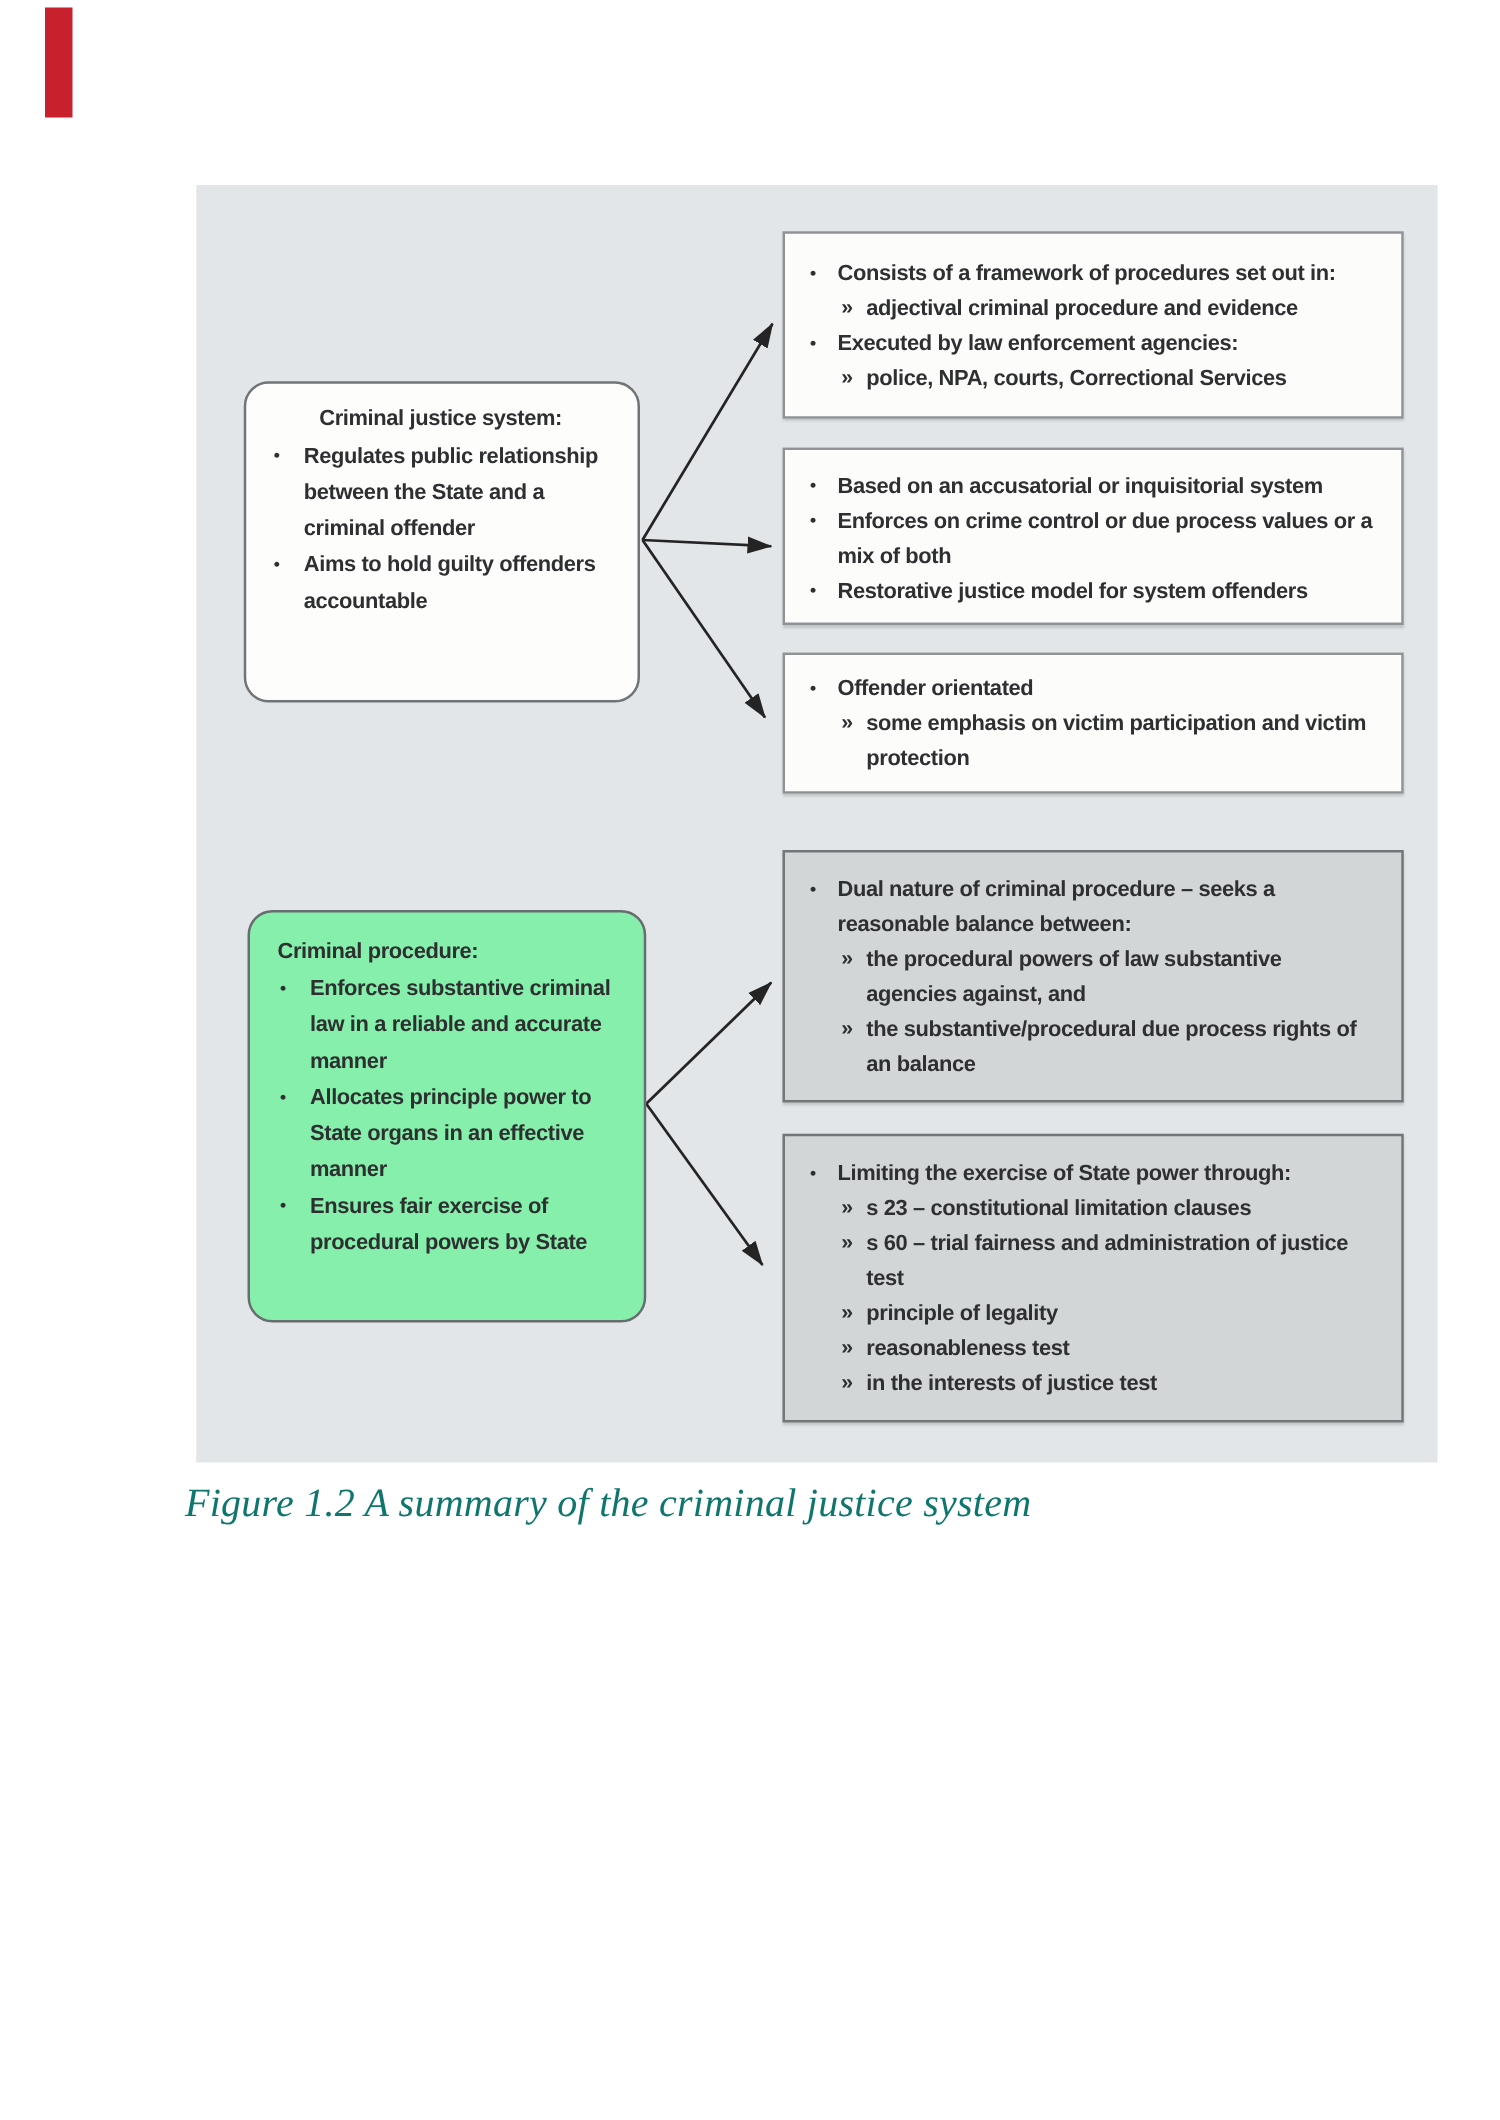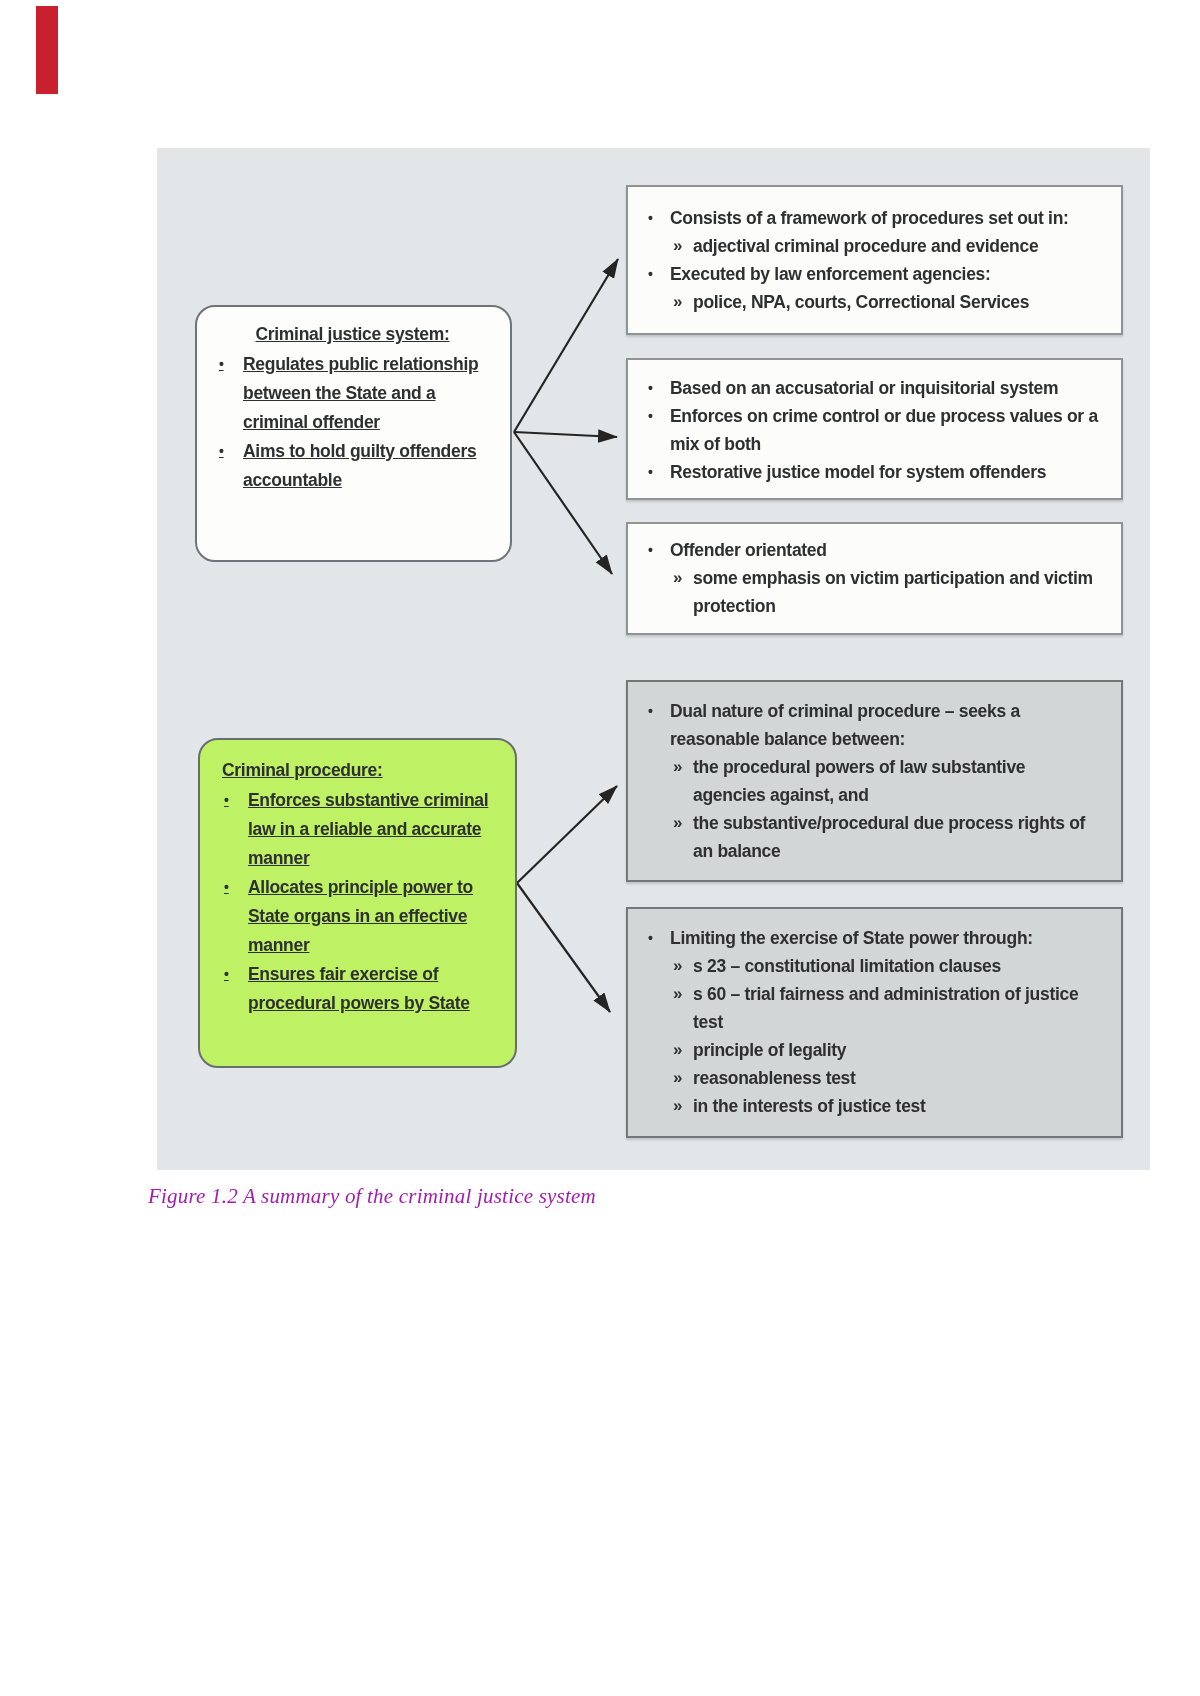--- a/index.html
+++ b/index.html
@@ -22,26 +22,26 @@
   .arrow-layer line{stroke:#242424;stroke-width:2.2px;}
   .box{
     position:absolute;
     box-sizing:border-box;
     color:#2e2f30;
     font-size:17.5px;
     font-weight:bold;
     letter-spacing:-0.3px;
     line-height:28px;
   }
-  .round{border-radius:20px;line-height:29px;text-decoration:underline;}
+  .round{border-radius:20px;line-height:29px;}
   .white-fill{background:#fcfcfb;border:2px solid #8f9396;}
   .gray-fill{background:#d3d6d6;border:2px solid #73777a;}
   .sq{box-shadow:0 2px 2px rgba(40,44,48,0.18);}
   .round.white-fill{border-color:#6f7478;background:#fdfdfc;}
-  .round.gray-fill{border-color:#686d70;background:#bef264;margin-top:10px;}
+  .round.gray-fill{border-color:#686d70;background:#86efac;}
 
   .pos-src1{left:38px;top:157px;width:317px;height:257px;padding:13px 12px 0 20px;}
   .pos-src2{left:41px;top:580px;width:319px;height:330px;padding:16px 10px 0 22px;}
   .pos-r1{left:469px;top:37px; width:497px;height:150px;padding:17px 20px 0 18px;}
   .pos-r2{left:469px;top:210px;width:497px;height:142px;padding:14px 20px 0 18px;}
   .pos-r3{left:469px;top:374px;width:497px;height:113px;padding:12px 20px 0 18px;}
   .pos-r4{left:469px;top:532px;width:497px;height:202px;padding:15px 20px 0 18px;}
   .pos-r5{left:469px;top:759px;width:497px;height:231px;padding:15px 20px 0 18px;}
 
   .box-title{margin-bottom:1px;}
@@ -52,22 +52,22 @@
   .li.bullet .marker{font-size:14px;padding-left:2px;}
   .li.sub{margin-left:27px;}
   .li.sub .marker{flex:0 0 20px;font-size:17px;}
   .li .txt{flex:1 1 auto;}
   .src .li .marker{flex:0 0 24px;}
 
   .caption{
     position:absolute;left:148px;top:1184px;
     font-family:"Liberation Serif", serif;
     font-style:italic;
-    font-size:21px;
-    color:#a21caf;
+    font-size:32px;
+    color:#0f766e;
     letter-spacing:0.2px;
   }
 </style>
 </head>
 <body>
 
 <div class="red-mark"></div>
 
 <div class="diagram">
 

